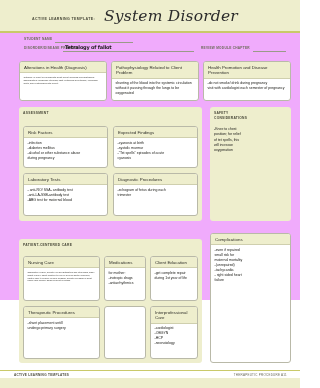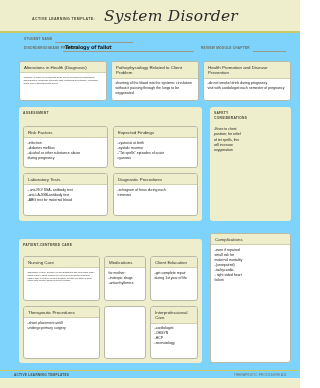--- a/index.html
+++ b/index.html
@@ -2,21 +2,21 @@
 <html><head>
 <meta charset="utf-8">
 <style>
   html,body{margin:0;padding:0;}
   body{
     width:300px;height:388px;
     background:#ffffff;
     font-family:"Liberation Sans", sans-serif;
     overflow:hidden;
   }
-  .page{position:relative;width:300px;height:388px;background:#7dd3fc;}
+  .page{position:relative;width:300px;height:300px;background:#f0abfc;}
 
   
   .header-band{
     position:absolute;left:0;top:0;width:300px;height:31px;
     background:#eeeecd;border-bottom:2px solid #c9c96a;
   }
   .hdr-kicker{
     position:absolute;left:32px;top:17px;
     font-size:3.6px;letter-spacing:.35px;font-weight:bold;
     color:#4a4a3a;text-transform:uppercase;

